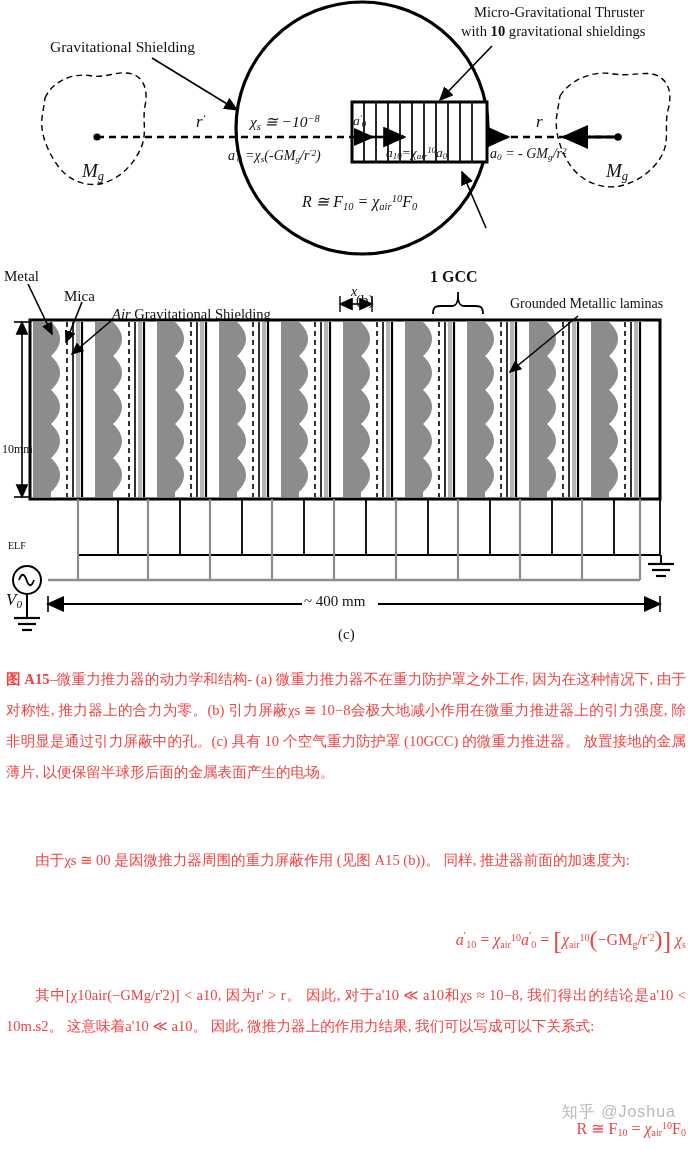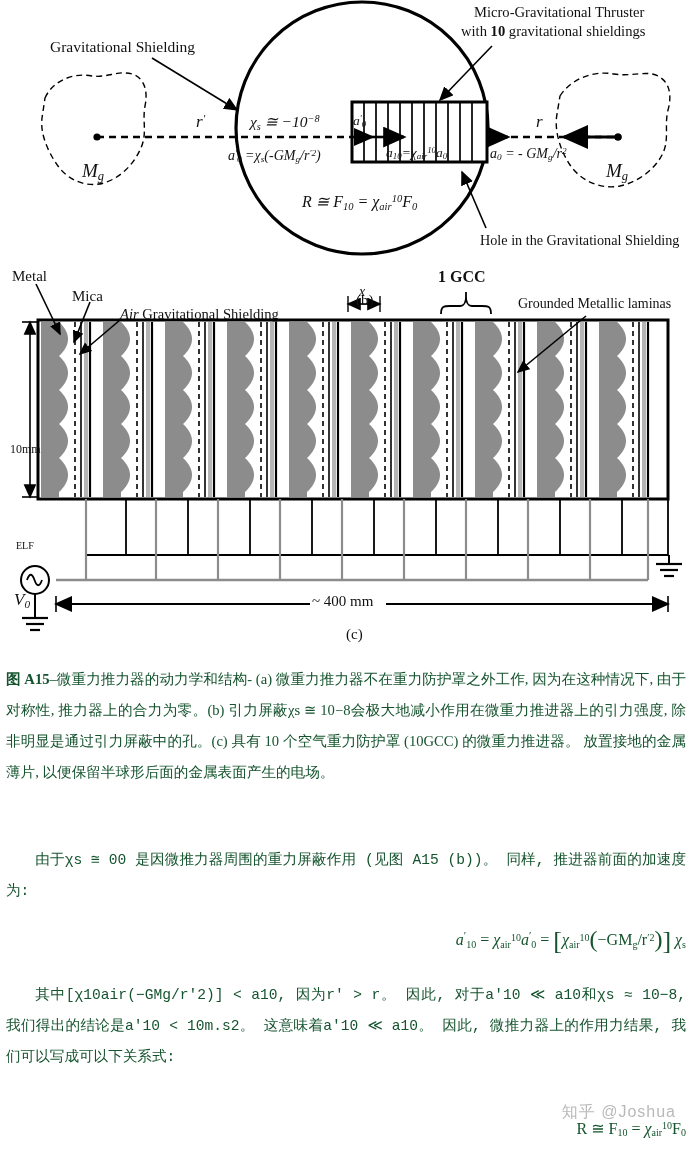--- a/index.html
+++ b/index.html
@@ -14,31 +14,31 @@
   sub { font-size:0.66em; vertical-align:-0.25em; }
   sup { font-size:0.66em; vertical-align:0.45em; }
 
   
   #fig-b { position:absolute; left:0; top:0; width:692px; height:258px; }
   #fig-b svg { display:block; }
 
   .lbl { position:absolute; font-family:"Liberation Serif", serif; color:#111; white-space:nowrap; }
 
   
-  #fig-c { position:absolute; left:8px; top:262px; width:607px; height:395px; }
+  #fig-c { position:absolute; left:0; top:262px; width:607px; height:395px; }
 
   
   .textblock {
     position:absolute; left:6px; width:680px;
     font-family:"Liberation Serif", serif;
-    font-size:14.6px; line-height:31px; color:#14532d;
+    font-size:14.6px; line-height:31px; color:#ef4444;
     text-align:justify;
   }
   .textblock p { margin:0; }
-  .indent { text-indent:2em;font-family:Liberation Mono, monospace; }
+  .indent { text-indent:2em; }
   .eq { text-align:right; text-indent:0; font-size:16px; }
   .mathi { font-style:italic; }
 
   .watermark {
     position:absolute; right:16px; color:#b9b9b9;
     font-family:"Liberation Sans", sans-serif; font-size:16px;
     letter-spacing:1px;
   }
 </style>
 </head>
@@ -102,21 +102,20 @@
   </svg>
 
   <div class="lbl" style="left:50px; top:38px; font-size:15.5px;">Gravitational Shielding</div>
 
   <div class="lbl" style="left:474px; top:4px; font-size:14.6px;">Micro-Gravitational Thruster</div>
 
   <div class="lbl" style="left:461px; top:23px; font-size:14.6px;">
     <span>with </span><span class="bold">10</span><span> gravitational shieldings</span>
   </div>
 
-  <div class="lbl" style="left:480px; top:232px; font-size:14.2px;">Hole in the Gravitational Shielding</div>
 
   <div class="lbl it" style="left:82px; top:160px; font-size:19px;">
     M<sub>g</sub>
   </div>
   <div class="lbl it" style="left:606px; top:160px; font-size:19px;">
     M<sub>g</sub>
   </div>
 
   <div class="lbl it" style="left:196px; top:112px; font-size:17px;">r<sup>'</sup></div>
   <div class="lbl it" style="left:536px; top:112px; font-size:17px;">r</div>

